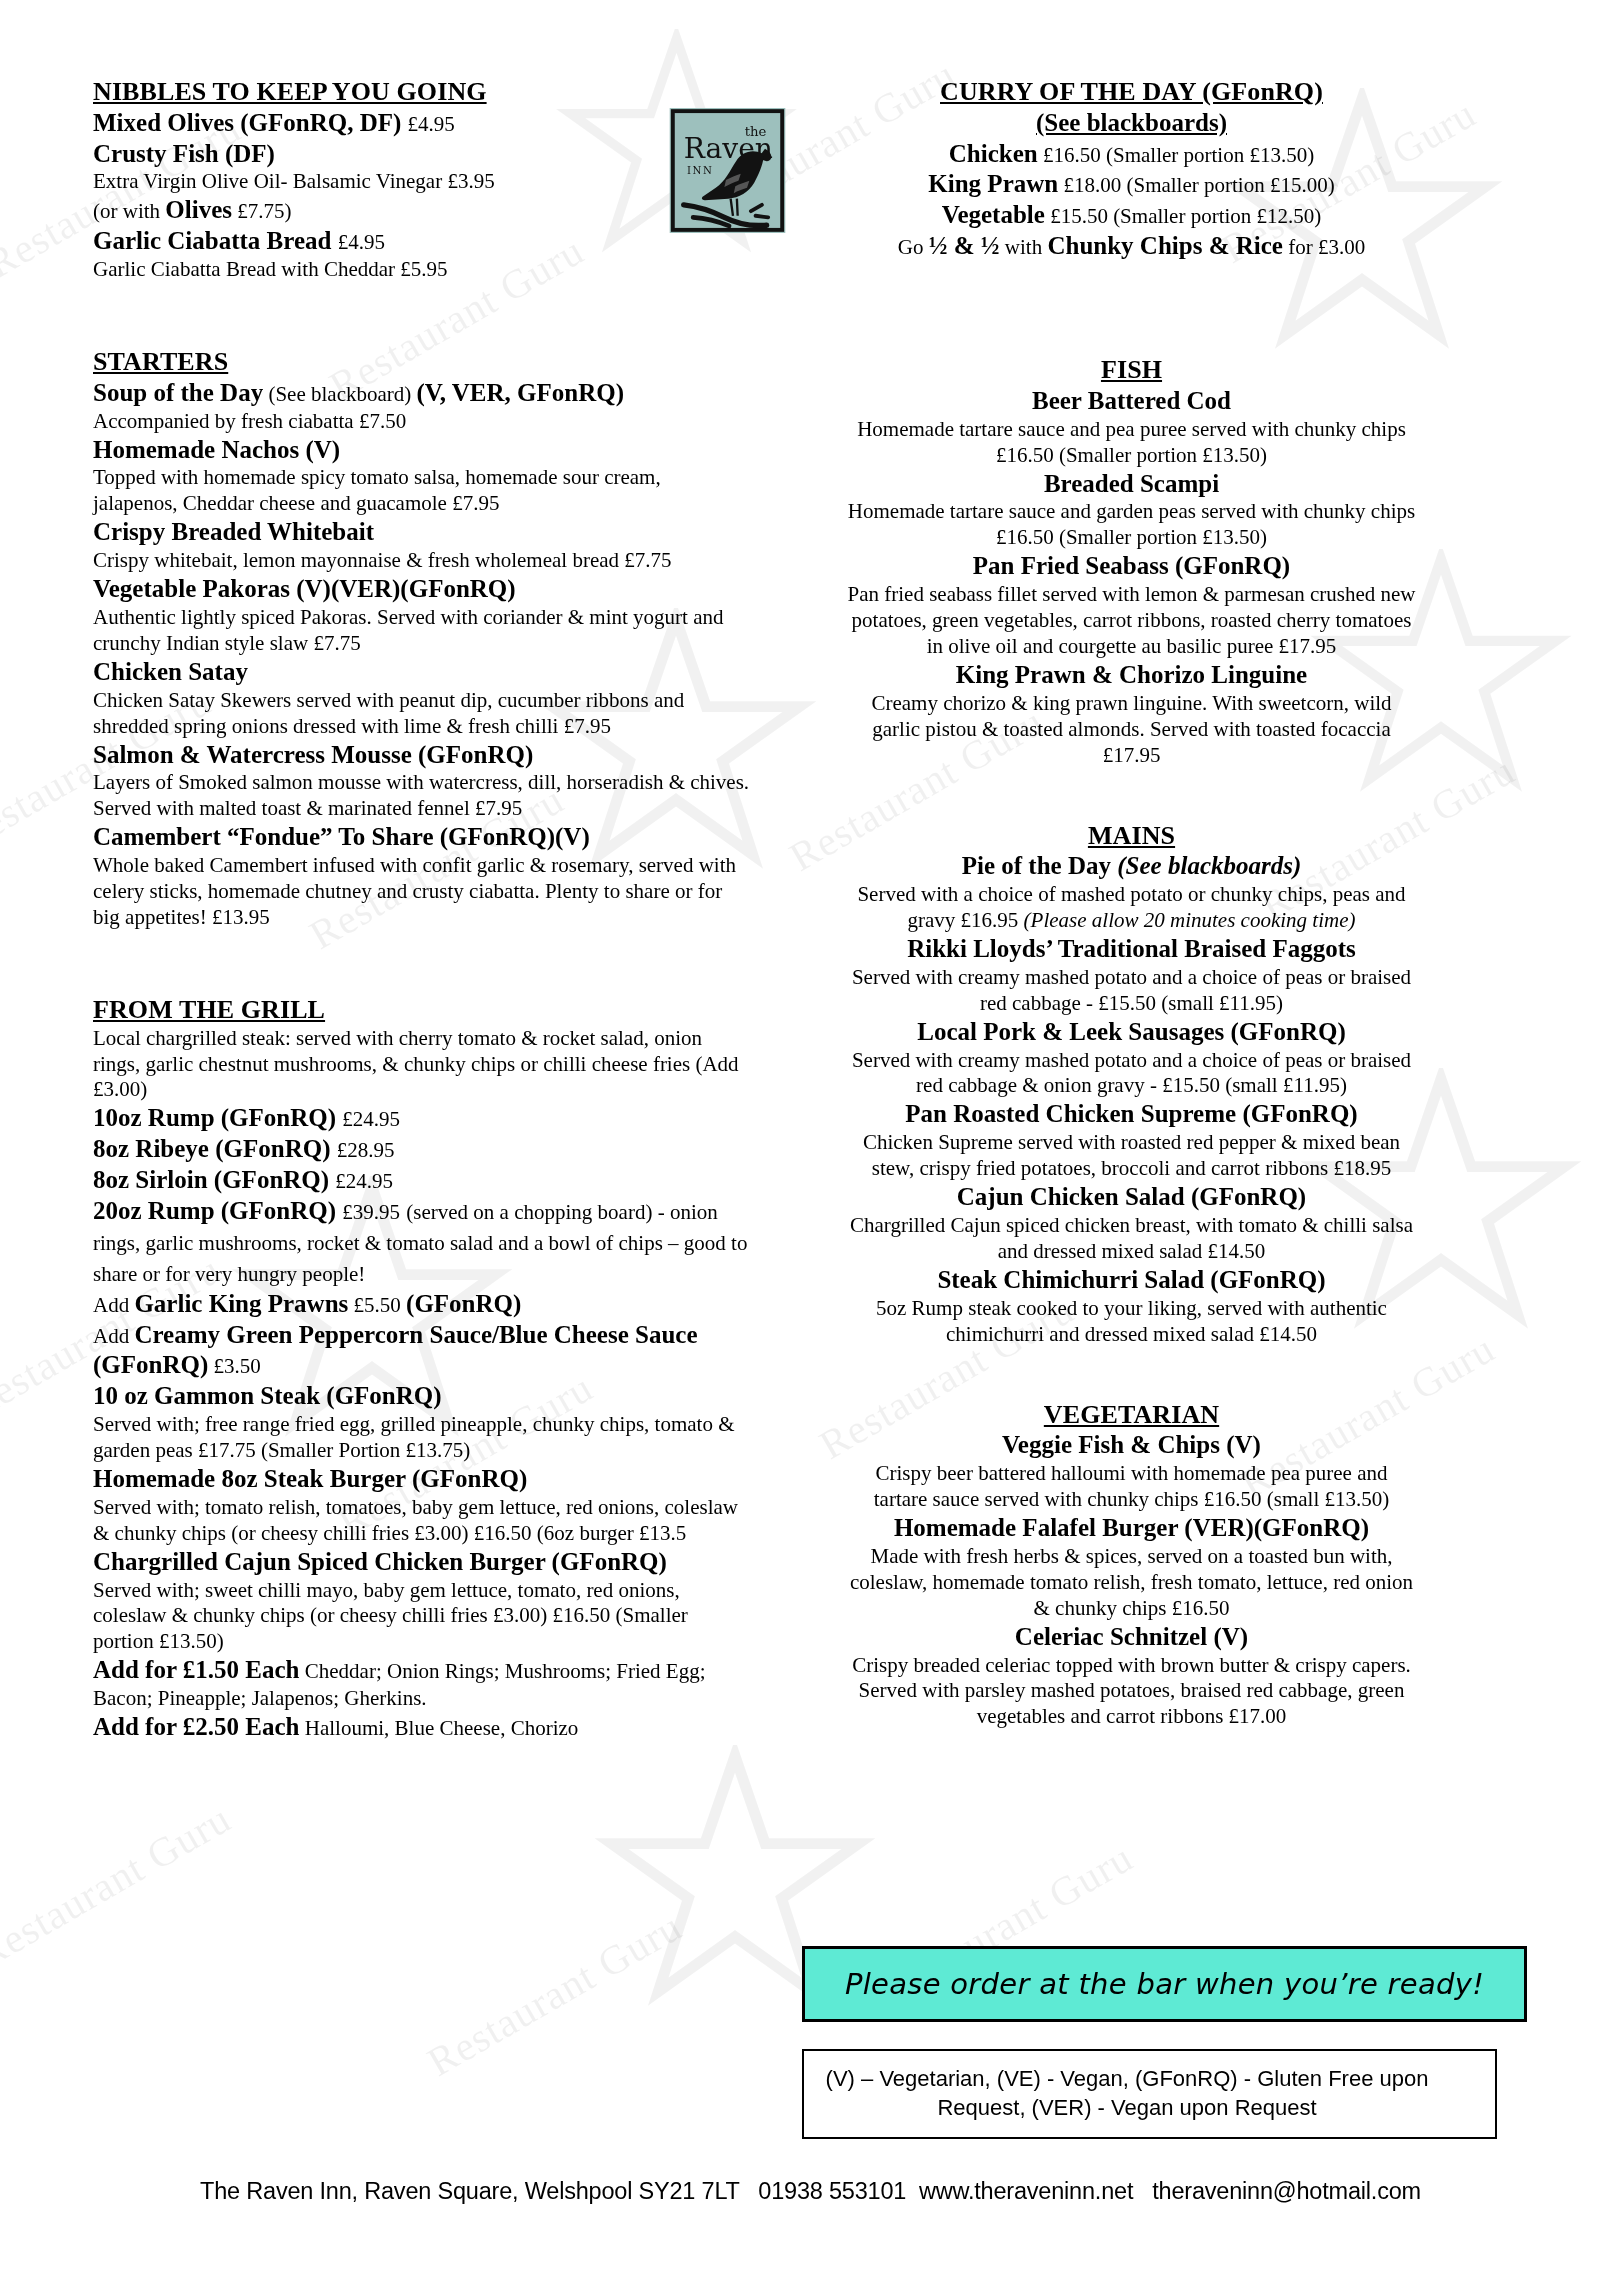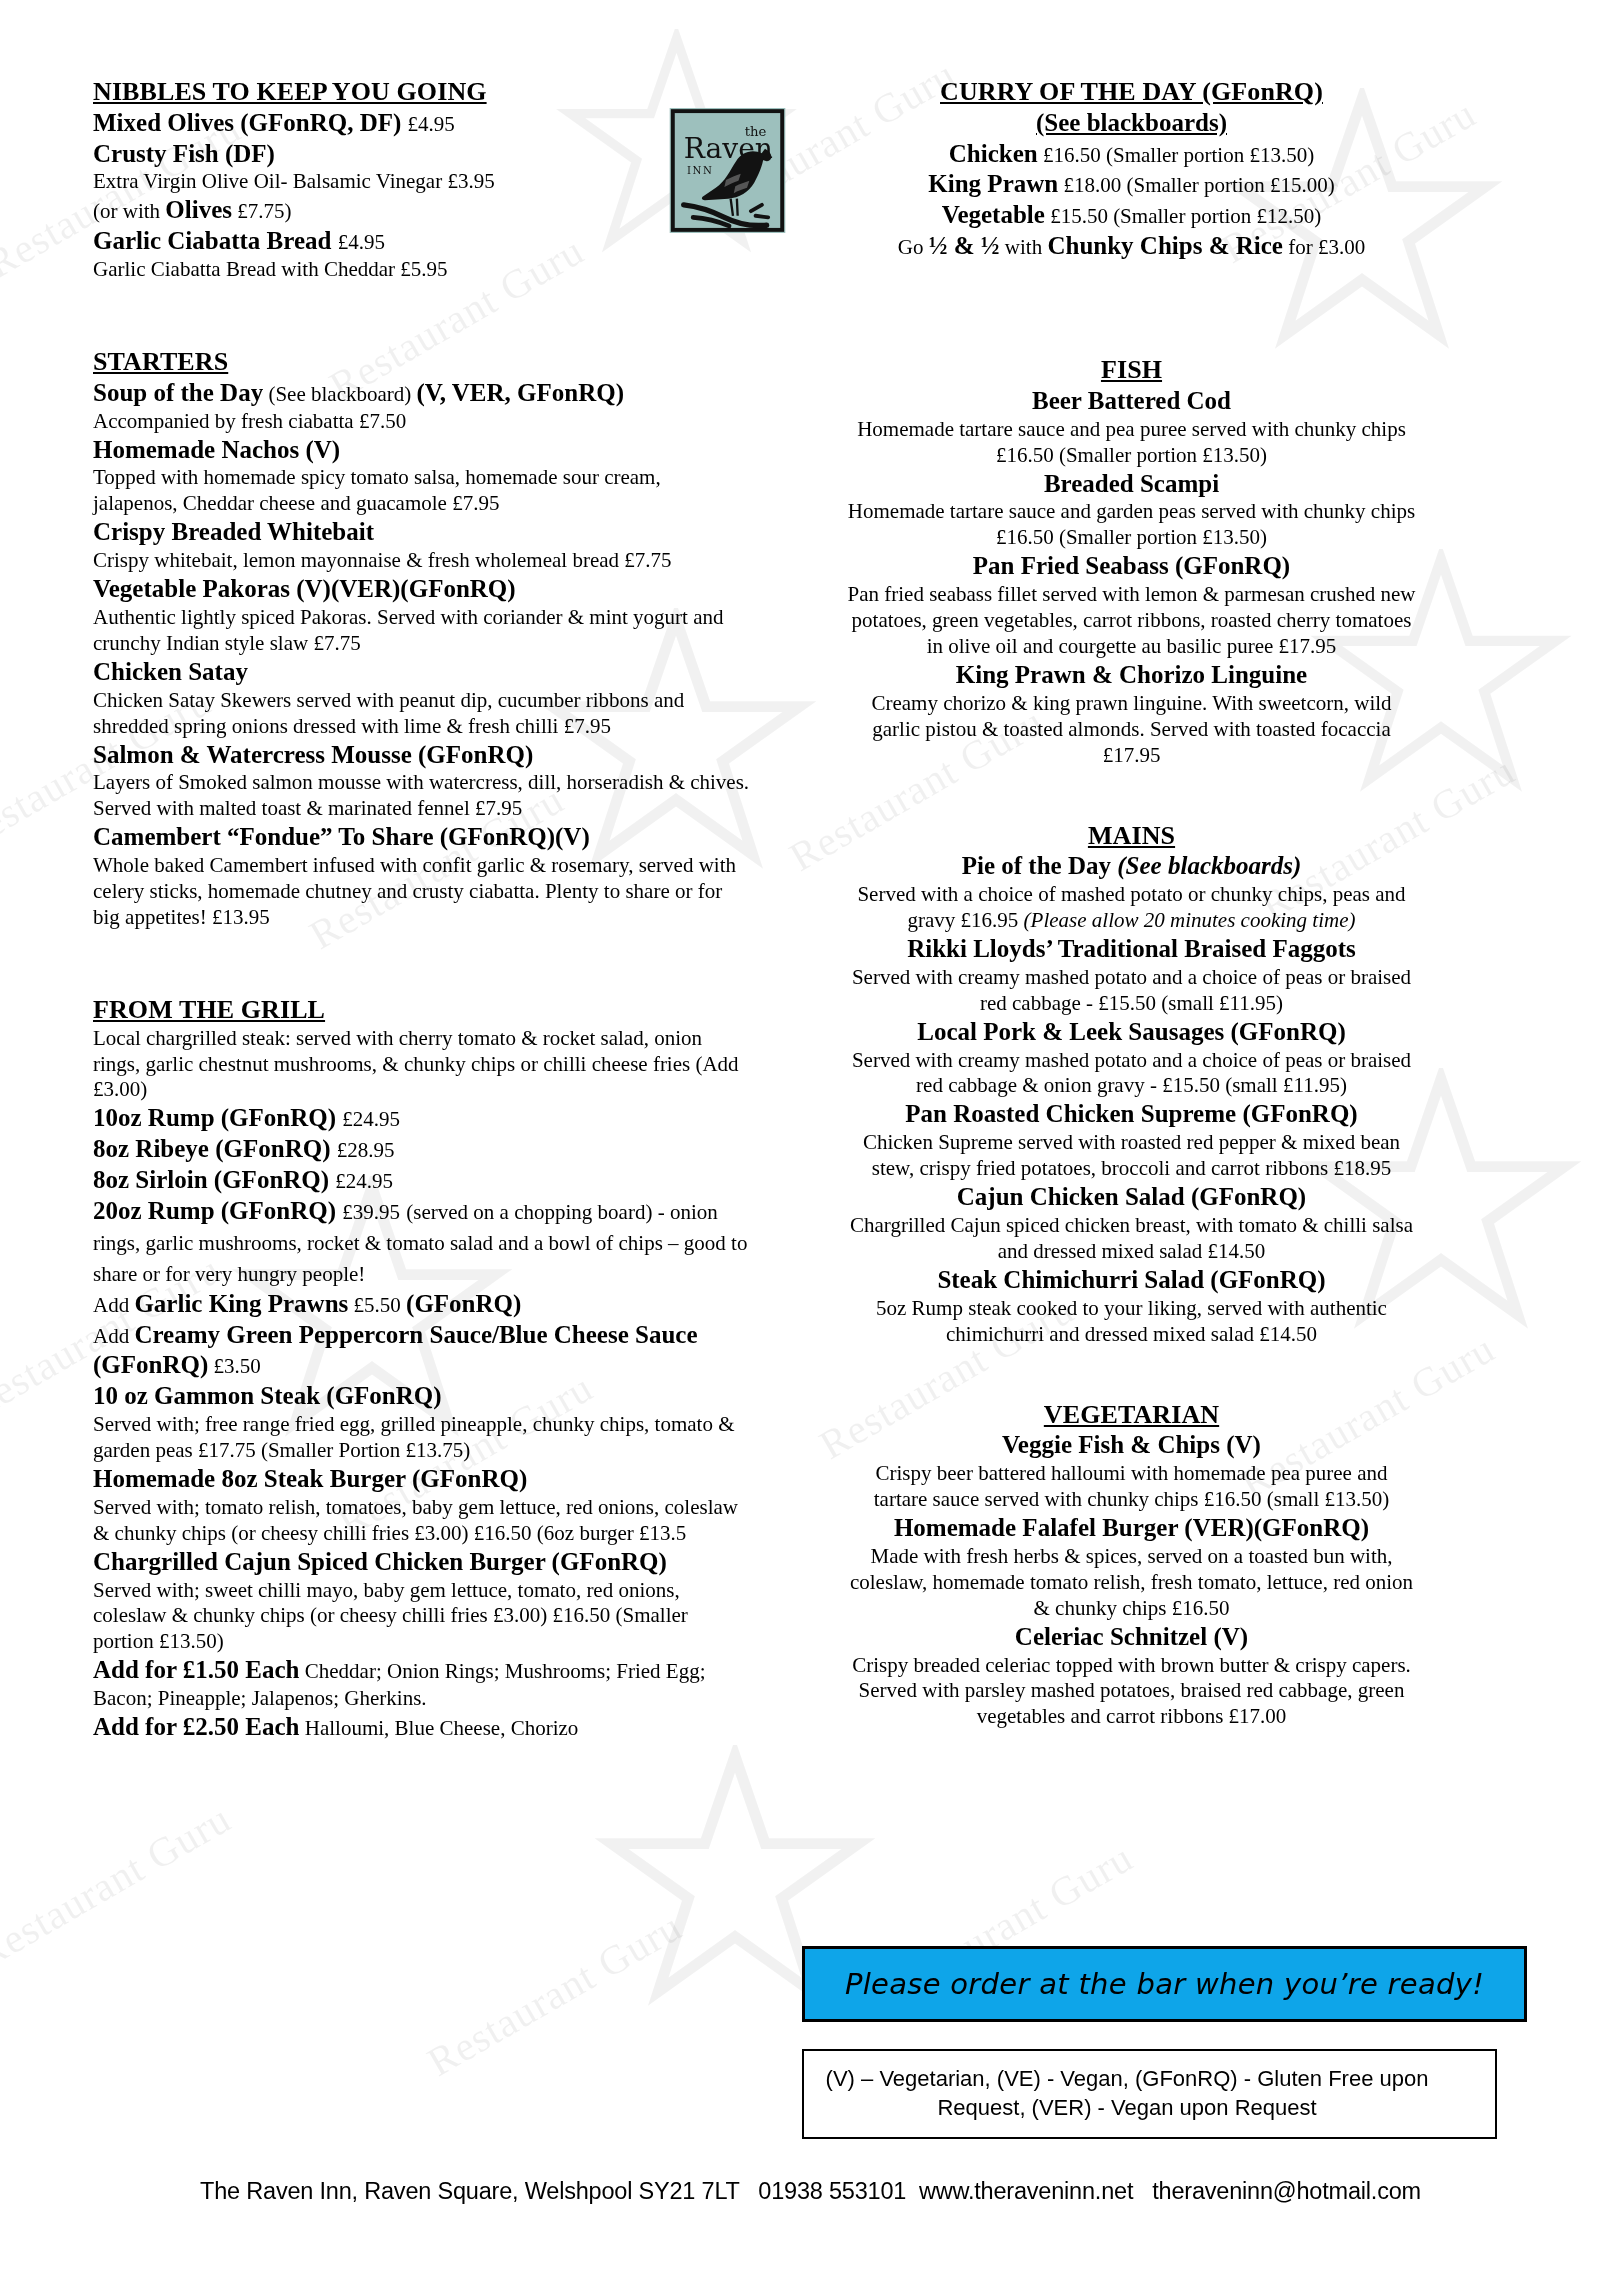--- a/index.html
+++ b/index.html
@@ -72,21 +72,21 @@
     position: absolute;
     left: 655px; top: 108px;
     width: 145px; height: 125px;
     z-index: 3;
   }
   .logo-wrap svg { display: block; width: 100%; height: 100%; }
 
   
   .box {
     border: 3.9px solid #000;
-    background: #0ea5e9;
+    background: #5eead4;
   }
   .order-box {
     position: absolute;
     left: 802px; top: 1946px;
     width: 725px; height: 76px;
     z-index: 3;
     display: flex; align-items: center; justify-content: center;
   }
   .order-txt {
     font-family: "DejaVu Sans", sans-serif;

